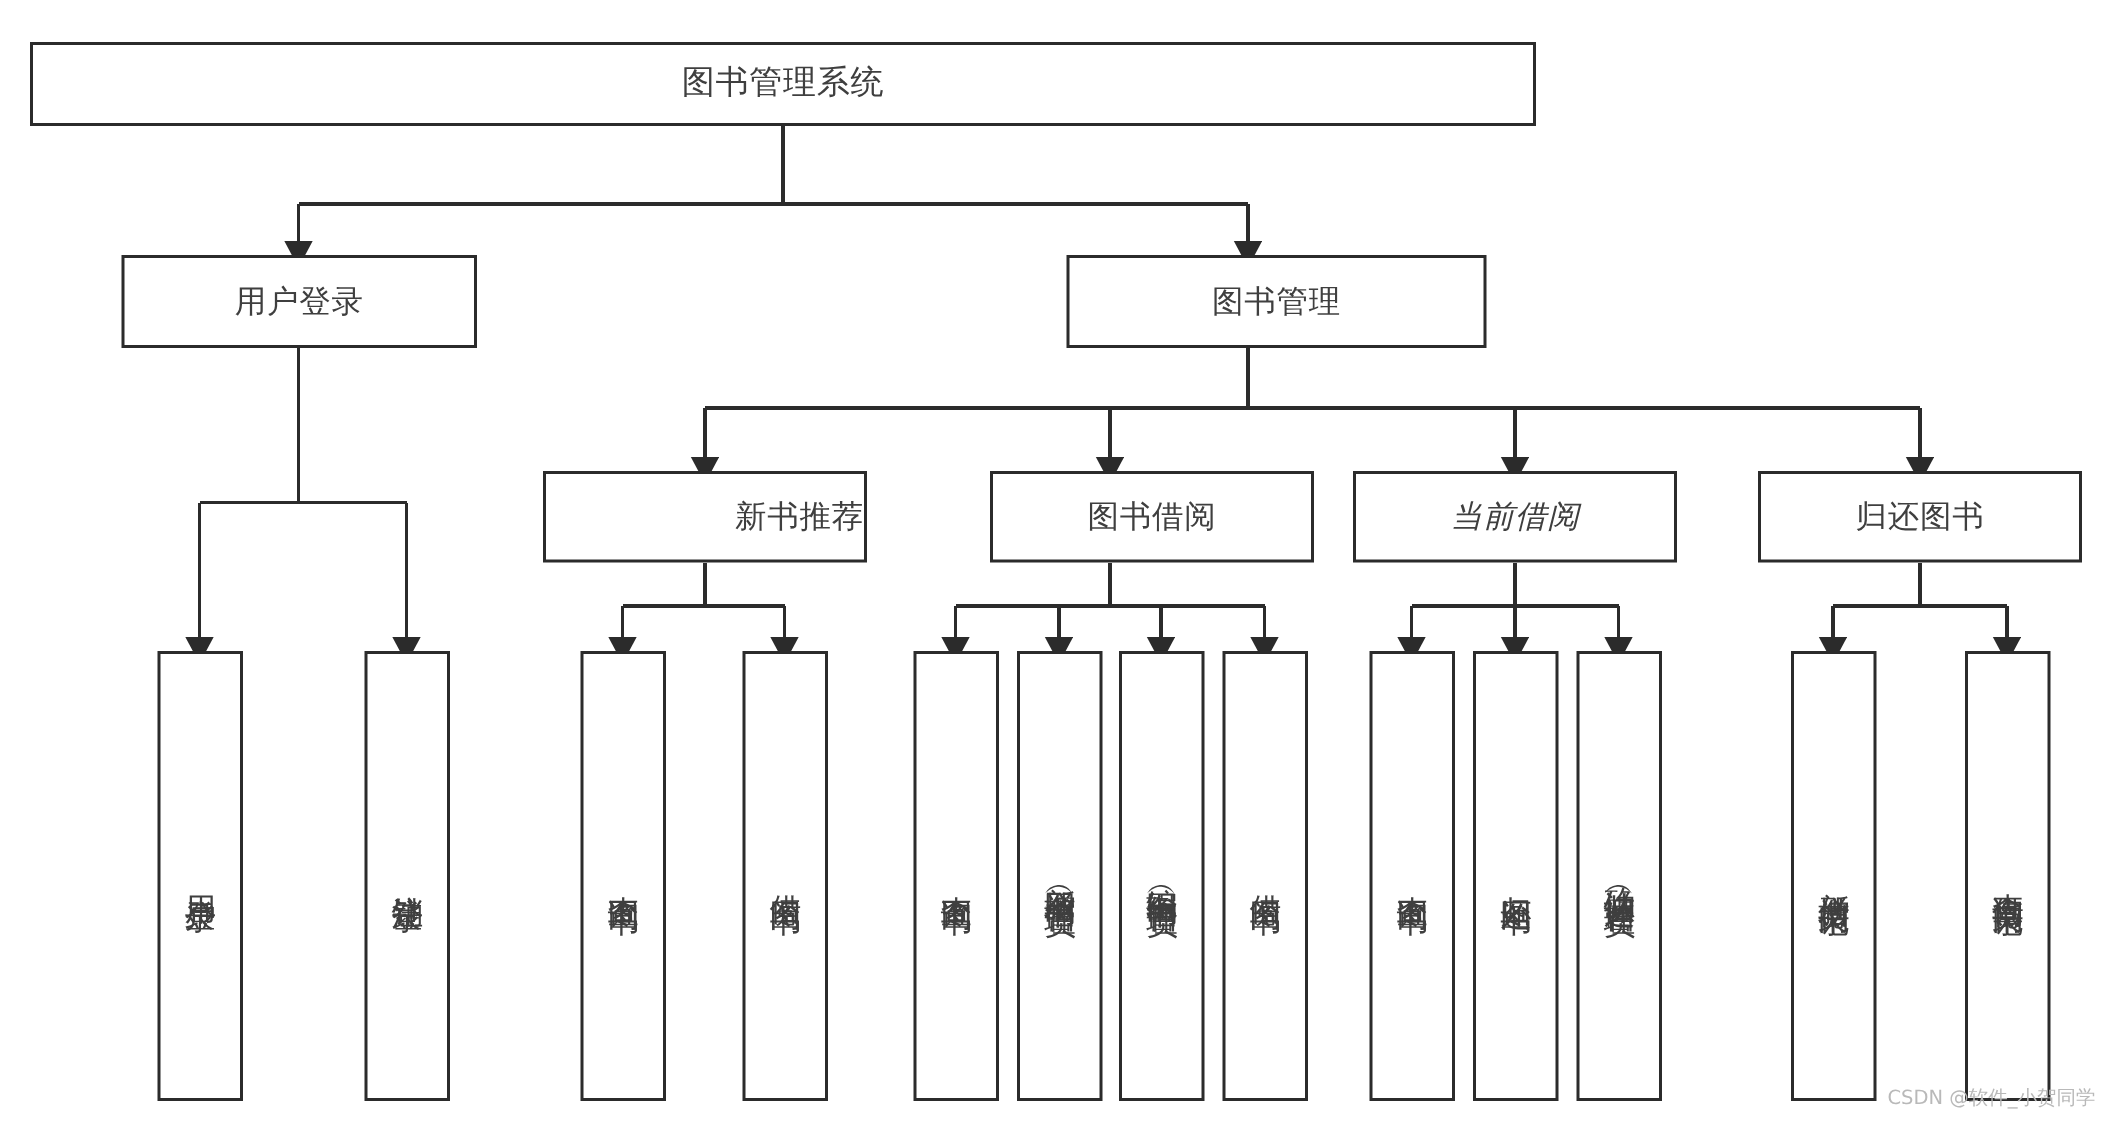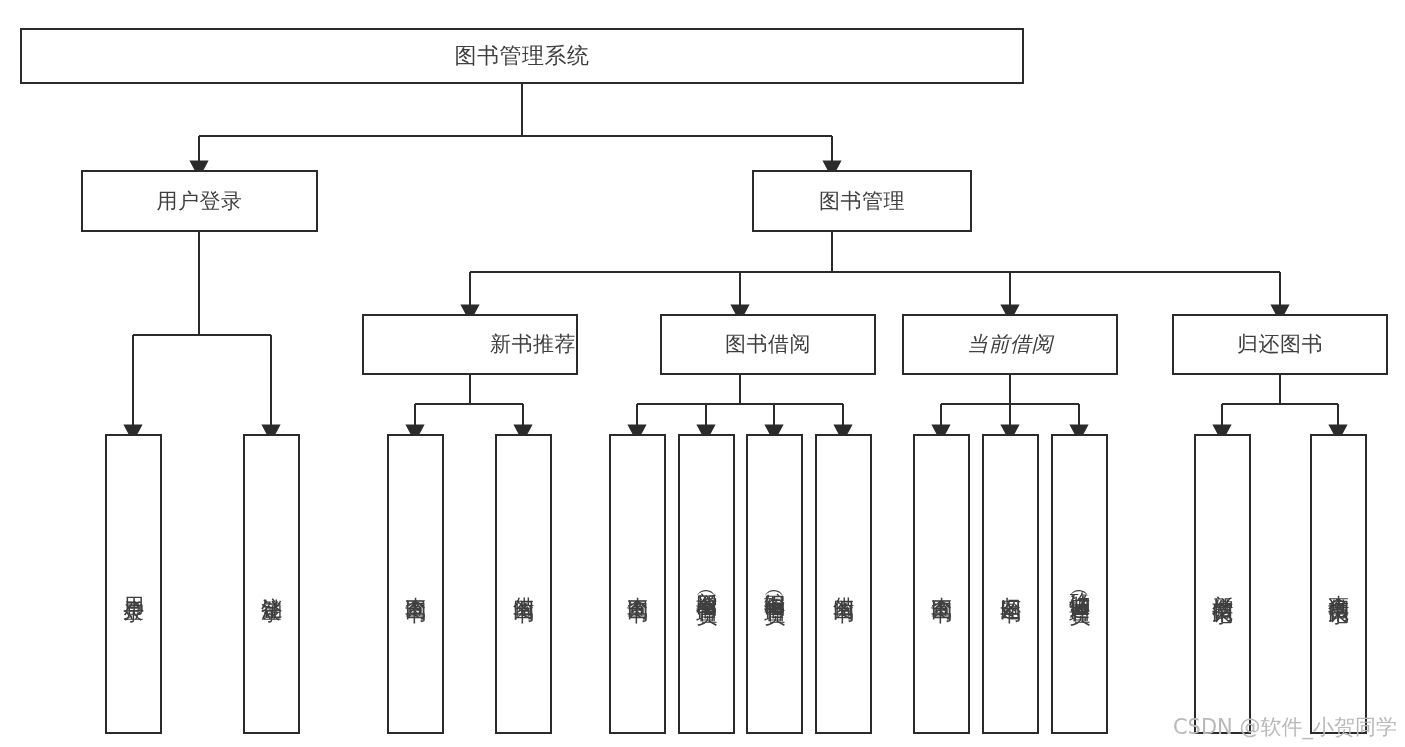--- a/index.html
+++ b/index.html
@@ -62,21 +62,21 @@
     font-size: 21px;
     line-height: 1.25;
     letter-spacing: 2px;
     white-space: nowrap;
     max-height: 284px;
   }
   .watermark {
     position: absolute;
     right: 8px;
     bottom: 6px;
-    font-size: 21px;
+    font-size: 13px;
     color: #b9b9b9;
     white-space: nowrap;
     user-select: none;
   }
 </style>
 </head>
 <body>
 
 <div id="diagram-canvas">
 
@@ -131,21 +131,21 @@
   </svg>
 
   <div class="node horiz root" style="left:20px; top:12px; width:1004px; height:56px;margin-top:16px;">
     <span class="node-label">图书管理系统</span>
   </div>
 
   <div class="node horiz" style="left:81px; top:170px; width:237px; height:62px;">
     <span class="node-label">用户登录</span>
   </div>
 
-  <div class="node horiz" style="left:752px; top:170px; width:220px; height:62px;">
+  <div class="node horiz" style="left:711px; top:170px; width:280px; height:62px;">
     <span class="node-label">图书管理</span>
   </div>
 
   <div class="node horiz" style="left:362px; top:314px; width:216px; height:61px;justify-content:flex-end;">
     <span class="node-label">新书推荐</span>
   </div>
 
   <div class="node horiz" style="left:632px; top:314px; width:216px; height:61px;margin-left:28px;">
     <span class="node-label">图书借阅</span>
   </div>

